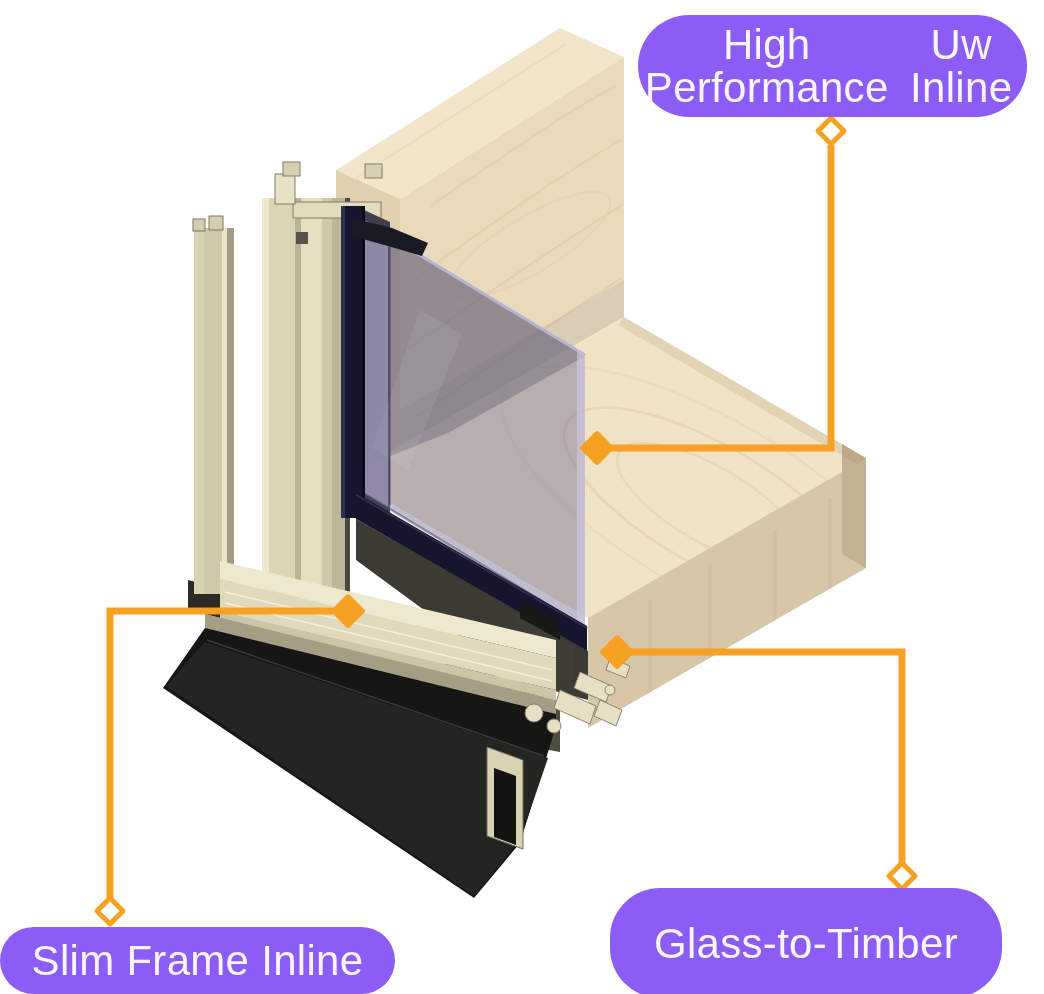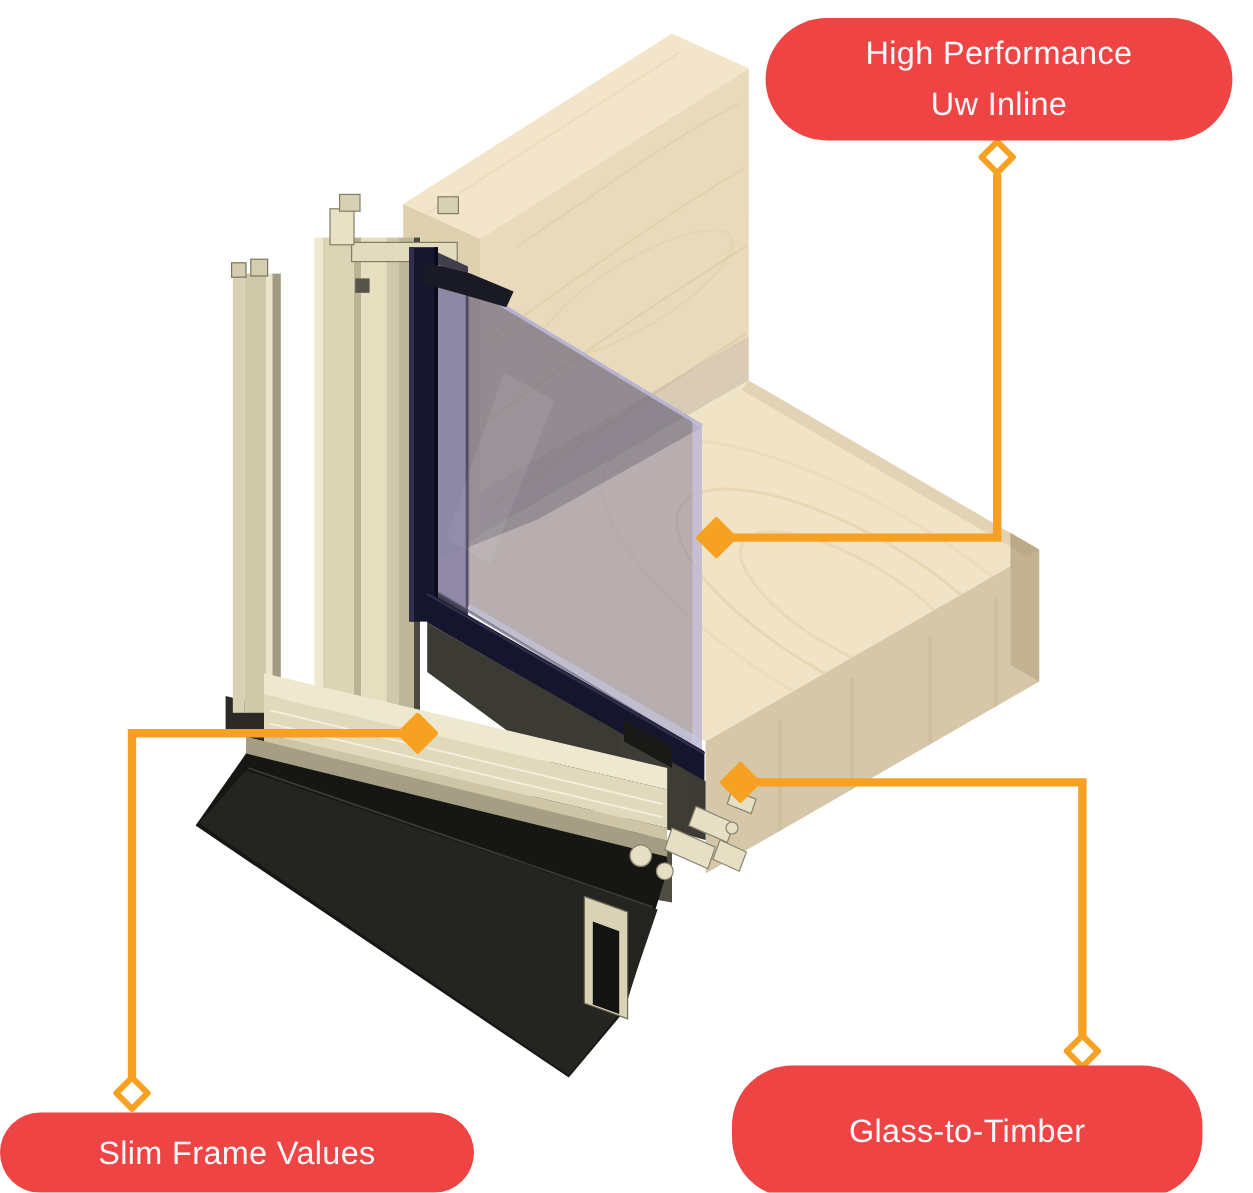--- a/index.html
+++ b/index.html
@@ -1,21 +1,21 @@
 <!DOCTYPE html>
 <html><head>
 <meta charset="utf-8">
 <style>
   html,body{margin:0;padding:0;background:#ffffff;}
   .stage{position:relative;width:1044px;height:994px;background:#ffffff;overflow:hidden;
          font-family:"Liberation Sans", sans-serif;}
   .stage svg{position:absolute;left:0;top:0;}
-  .pill{position:absolute;background:#ef4444;color:#F7F6FA;display:flex;flex-direction:column;
+  .pill{position:absolute;background:#8b5cf6;color:#F7F6FA;display:flex;flex-direction:row;
         align-items:center;justify-content:center;text-align:center;font-weight:500;
-        letter-spacing:.3px;line-height:43px;font-size:27px;}
+        letter-spacing:.3px;line-height:43px;font-size:42px;}
   .pill span:empty{display:none;}
   #pill-uw{left:638px;top:15px;width:389px;height:102px;border-radius:51px;}
   #pill-slim{left:0px;top:927px;width:395px;height:67px;border-radius:34px;line-height:34px;}
   #pill-reveal{left:610px;top:888px;width:392px;height:110px;border-radius:50px;}
 </style>
 </head>
 <body>
 
 <div class="stage">
 
@@ -164,21 +164,21 @@
       </g>
     </g>
   </svg>
 
   <div class="pill" id="pill-uw">
     <span>High Performance</span>
     <span>Uw Inline</span>
   </div>
 
   <div class="pill" id="pill-slim">
-    <span>Slim Frame Values</span>
+    <span>Slim Frame Inline</span>
 
   </div>
 
   <div class="pill" id="pill-reveal">
     <span>Glass-to-Timber</span>
   </div>
 
 </div>
 
 </body></html>

